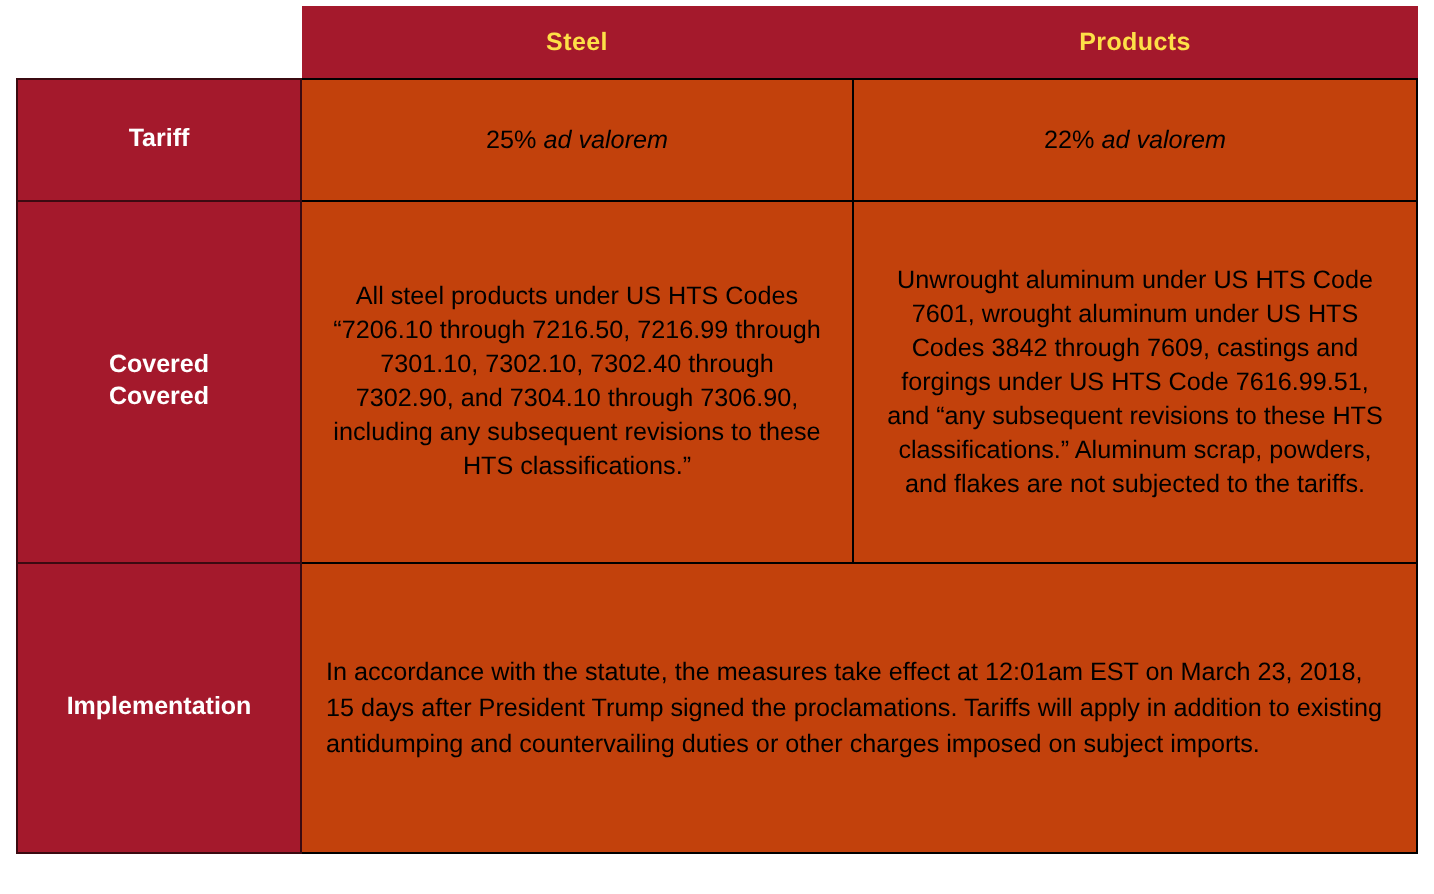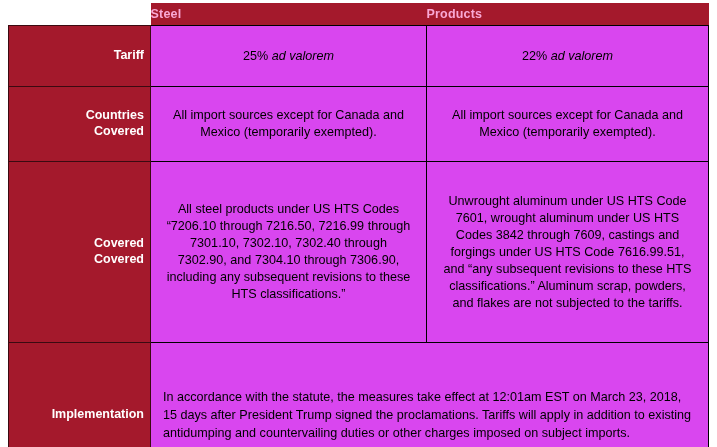--- a/index.html
+++ b/index.html
@@ -40,44 +40,44 @@
   tr.header-row > td {
     border: none;
     padding: 0;
   }
   td.corner-blank {
     background: #ffffff;
     border: none;
   }
   td.col-head {
     background: #A4192C;
-    color: #f9a8d4;
+    color: #fde047;
     font-weight: bold;
     font-size: 12.5px;
-    text-align: left;
+    text-align: center;
     vertical-align: middle;
-    height: 22px;
+    height: 36px;
     letter-spacing: 0.2px;
     border: 1px solid #A4192C;
   }
 
   
   td.row-label {
     background: #A4192C;
     color: #ffffff;
     font-weight: bold;
     font-size: 12.5px;
-    text-align: right;
+    text-align: center;
     vertical-align: middle;
     border: 1px solid #3b0a11;
     padding: 4px 6px;
     line-height: 1.25;
   }
   td.cell {
-    background: #d946ef;
+    background: #c2410c;
     color: #000000;
     font-size: 12.6px;
     text-align: center;
     vertical-align: middle;
     border: 1px solid #000000;
     padding: 6px 14px;
     line-height: 1.35;
   }
   td.cell.cell-wide {
     text-align: left;
@@ -111,25 +111,20 @@
         <td class="col-head">Steel</td>
         <td class="col-head">Products</td>
       </tr>
 
       <tr class="row-tariff">
         <td class="row-label">Tariff</td>
         <td class="cell"><span>25%</span>&nbsp;<i>ad valorem</i></td>
         <td class="cell"><span>22%</span>&nbsp;<i>ad valorem</i></td>
       </tr>
 
-      <tr class="row-countries">
-        <td class="row-label"><span>Countries</span><br><span>Covered</span></td>
-        <td class="cell">All import sources except for Canada and Mexico (temporarily exempted).</td>
-        <td class="cell">All import sources except for Canada and Mexico (temporarily exempted).</td>
-      </tr>
 
       <tr class="row-products">
         <td class="row-label"><span>Covered</span><br><span>Covered</span></td>
         <td class="cell">All steel products under US HTS Codes “7206.10 through 7216.50, 7216.99 through 7301.10, 7302.10, 7302.40 through 7302.90, and 7304.10 through 7306.90, including any subsequent revisions to these HTS classifications.”</td>
         <td class="cell">Unwrought aluminum under US HTS Code 7601, wrought aluminum under US HTS Codes 3842 through 7609, castings and forgings under US HTS Code 7616.99.51, and “any subsequent revisions to these HTS classifications.” Aluminum scrap, powders, and flakes are not subjected to the tariffs.</td>
       </tr>
 
       <tr class="row-implementation">
         <td class="row-label">Implementation</td>
         <td class="cell cell-wide" colspan="2">In accordance with the statute, the measures take effect at 12:01am EST on March 23, 2018, 15 days after President Trump signed the proclamations. Tariffs will apply in addition to existing antidumping and countervailing duties or other charges imposed on subject imports.</td>

